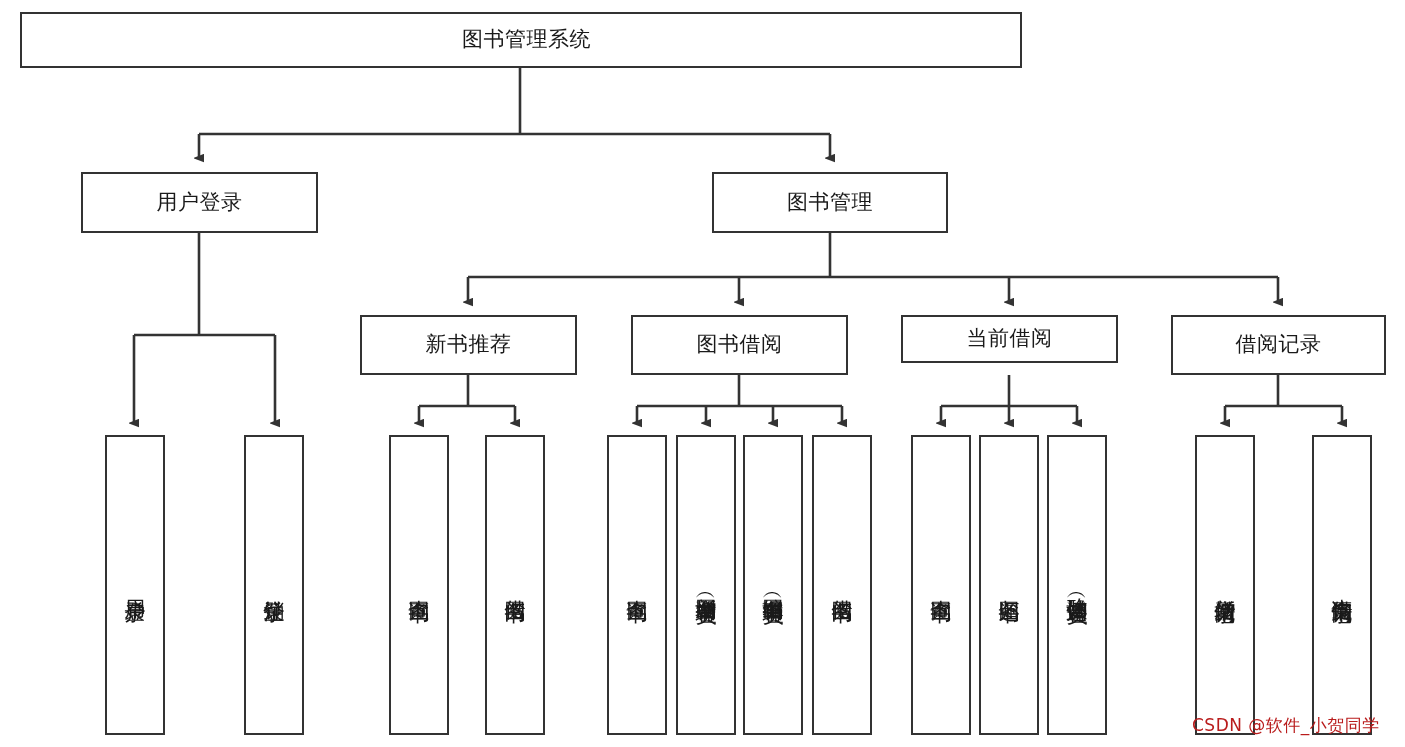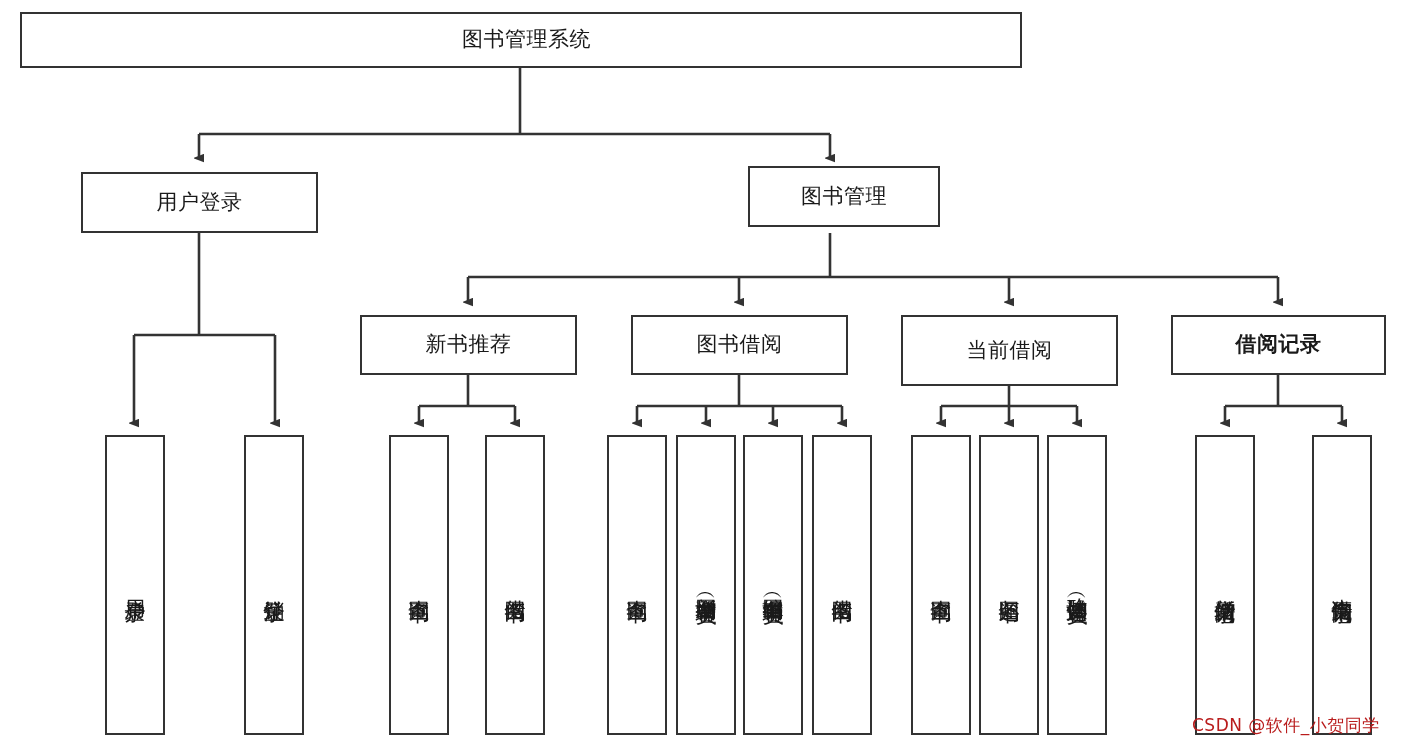--- a/index.html
+++ b/index.html
@@ -116,34 +116,34 @@
     </g>
   </svg>
 
   <div class="node horiz" style="left:20px; top:12px; width:1002px; height:56px;padding-left:11px;">
     <span>图书管理系统</span>
   </div>
 
   <div class="node horiz" style="left:81px; top:172px; width:237px; height:61px;">
     <span>用户登录</span>
   </div>
-  <div class="node horiz" style="left:712px; top:166px; width:192px; height:61px;margin-left:36px;">
+  <div class="node horiz" style="left:712px; top:172px; width:236px; height:61px;">
     <span>图书管理</span>
   </div>
 
   <div class="node horiz" style="left:360px; top:315px; width:217px; height:60px;">
     <span>新书推荐</span>
   </div>
   <div class="node horiz" style="left:631px; top:315px; width:217px; height:60px;align-items:center;">
     <span>图书借阅</span>
   </div>
-  <div class="node horiz" style="left:901px; top:315px; width:217px; height:71px;">
+  <div class="node horiz" style="left:901px; top:315px; width:217px; height:48px;">
     <span>当前借阅</span>
   </div>
-  <div class="node horiz" style="left:1171px; top:315px; width:215px; height:60px;font-weight:bold;">
+  <div class="node horiz" style="left:1171px; top:315px; width:215px; height:60px;">
     <span>借阅记录</span>
   </div>
 
   <div class="node vert" style="left:105px; top:435px; width:60px; height:300px;">
     <span class="vtext">用户登录</span>
   </div>
   <div class="node vert" style="left:244px; top:435px; width:60px; height:300px;">
     <span class="vtext">注销登录</span>
   </div>
 

